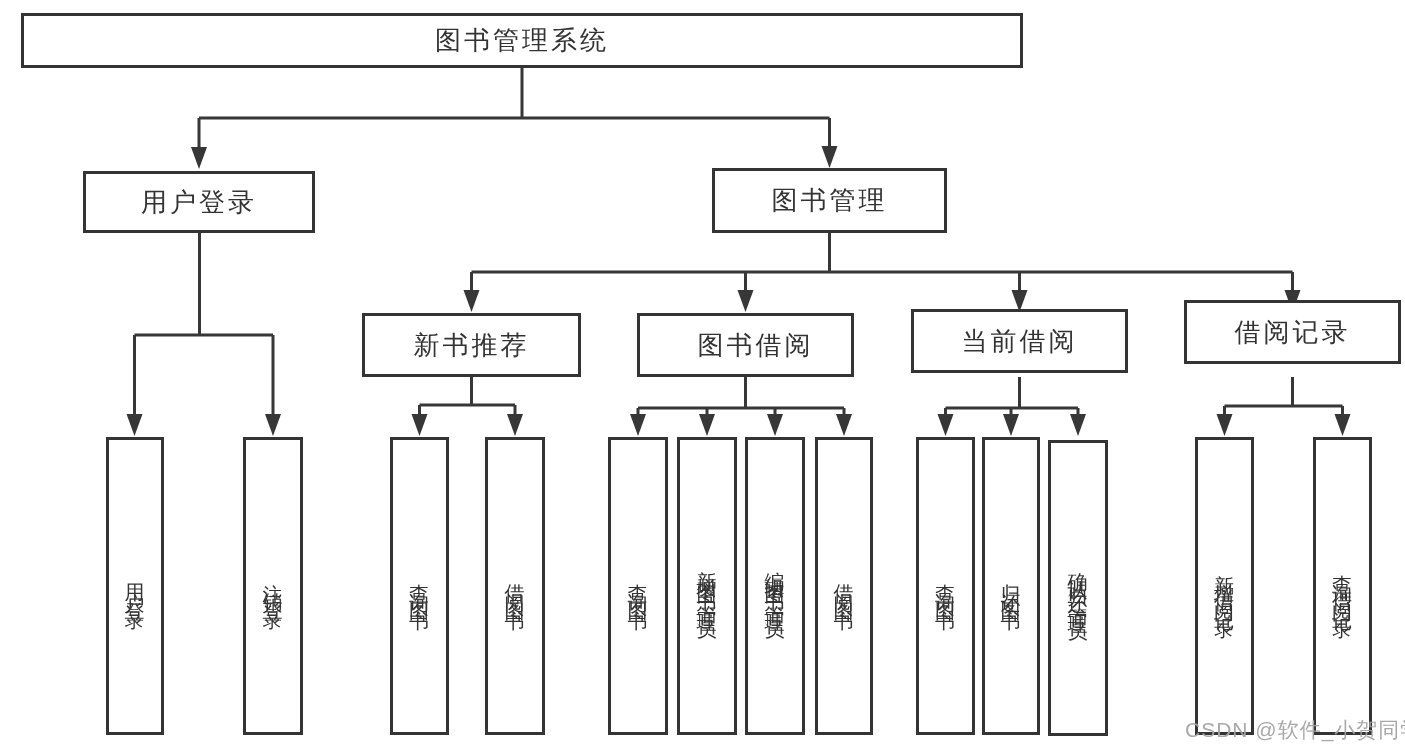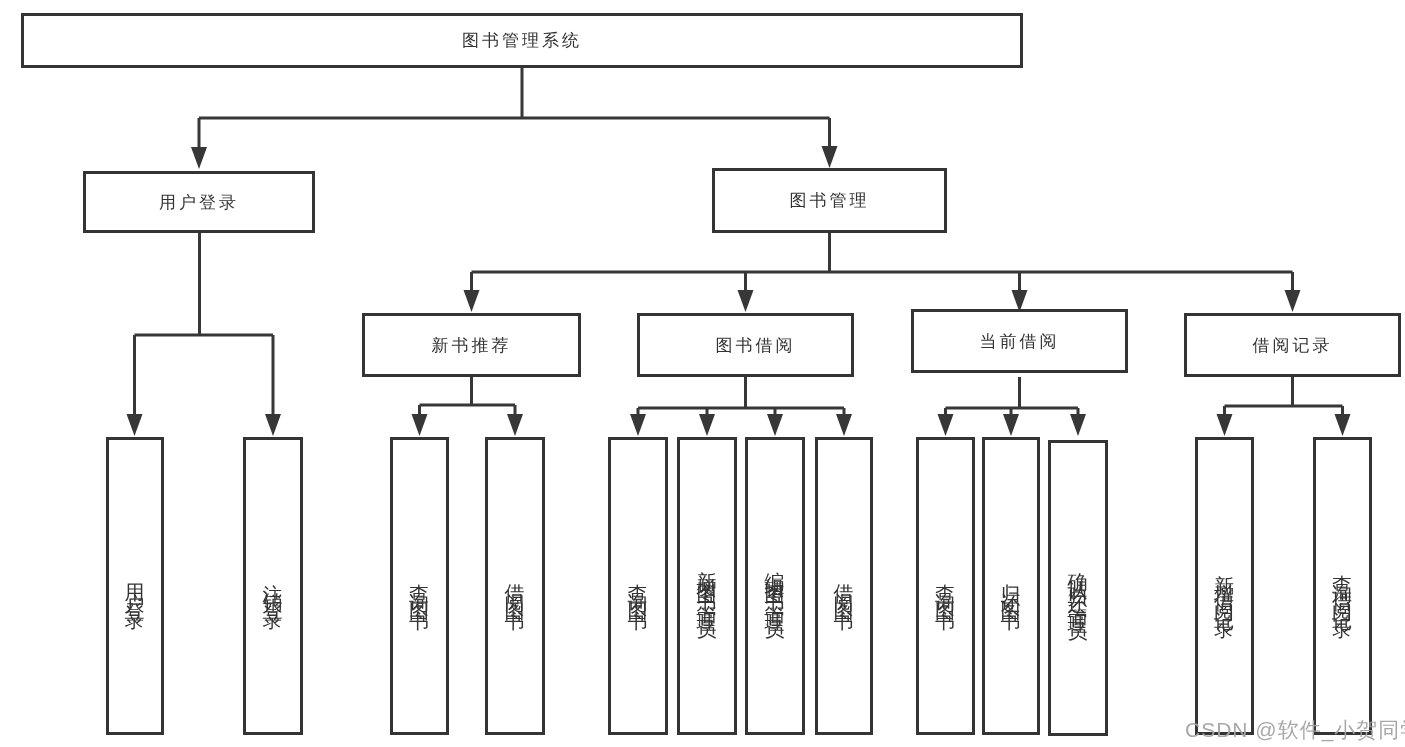--- a/index.html
+++ b/index.html
@@ -10,21 +10,21 @@
     font-family:"Liberation Sans","DejaVu Sans",sans-serif;
     overflow:hidden;
   }
   #wires{position:absolute;left:0;top:0;z-index:0;}
   .hbox{
     position:absolute;
     box-sizing:border-box;
     border:3px solid #343434;
     background:#ffffff;
     display:flex;align-items:center;justify-content:center;
-    font-size:17px;color:#333333;letter-spacing:3px;
+    font-size:26px;color:#333333;letter-spacing:3px;
     z-index:2;white-space:nowrap;
   }
   .vbox{
     position:absolute;
     box-sizing:border-box;
     border:3px solid #343434;
     background:#ffffff;
     display:flex;align-items:center;justify-content:center;
     z-index:2;
   }
@@ -106,21 +106,21 @@
 
   <div class="hbox" style="left:712px;top:168px;width:235px;height:65px;">
     <span>图书管理</span>
   </div>
   <div class="hbox" style="left:637px;top:313px;width:217px;height:64px;padding-left:20px;">
     <span>图书借阅</span>
   </div>
   <div class="hbox" style="left:911px;top:309px;width:217px;height:64px;">
     <span>当前借阅</span>
   </div>
-  <div class="hbox" style="left:1184px;top:313px;width:217px;height:64px;">
+  <div class="hbox" style="left:1184px;top:300px;width:217px;height:64px;">
     <span>借阅记录</span>
   </div>
 
   <div class="vbox" style="left:106px;top:437px;width:58px;height:298px;">
     <span class="vtext">用户登录</span>
   </div>
   <div class="vbox" style="left:243px;top:437px;width:60px;height:298px;">
     <span class="vtext">注销登录</span>
   </div>
 

